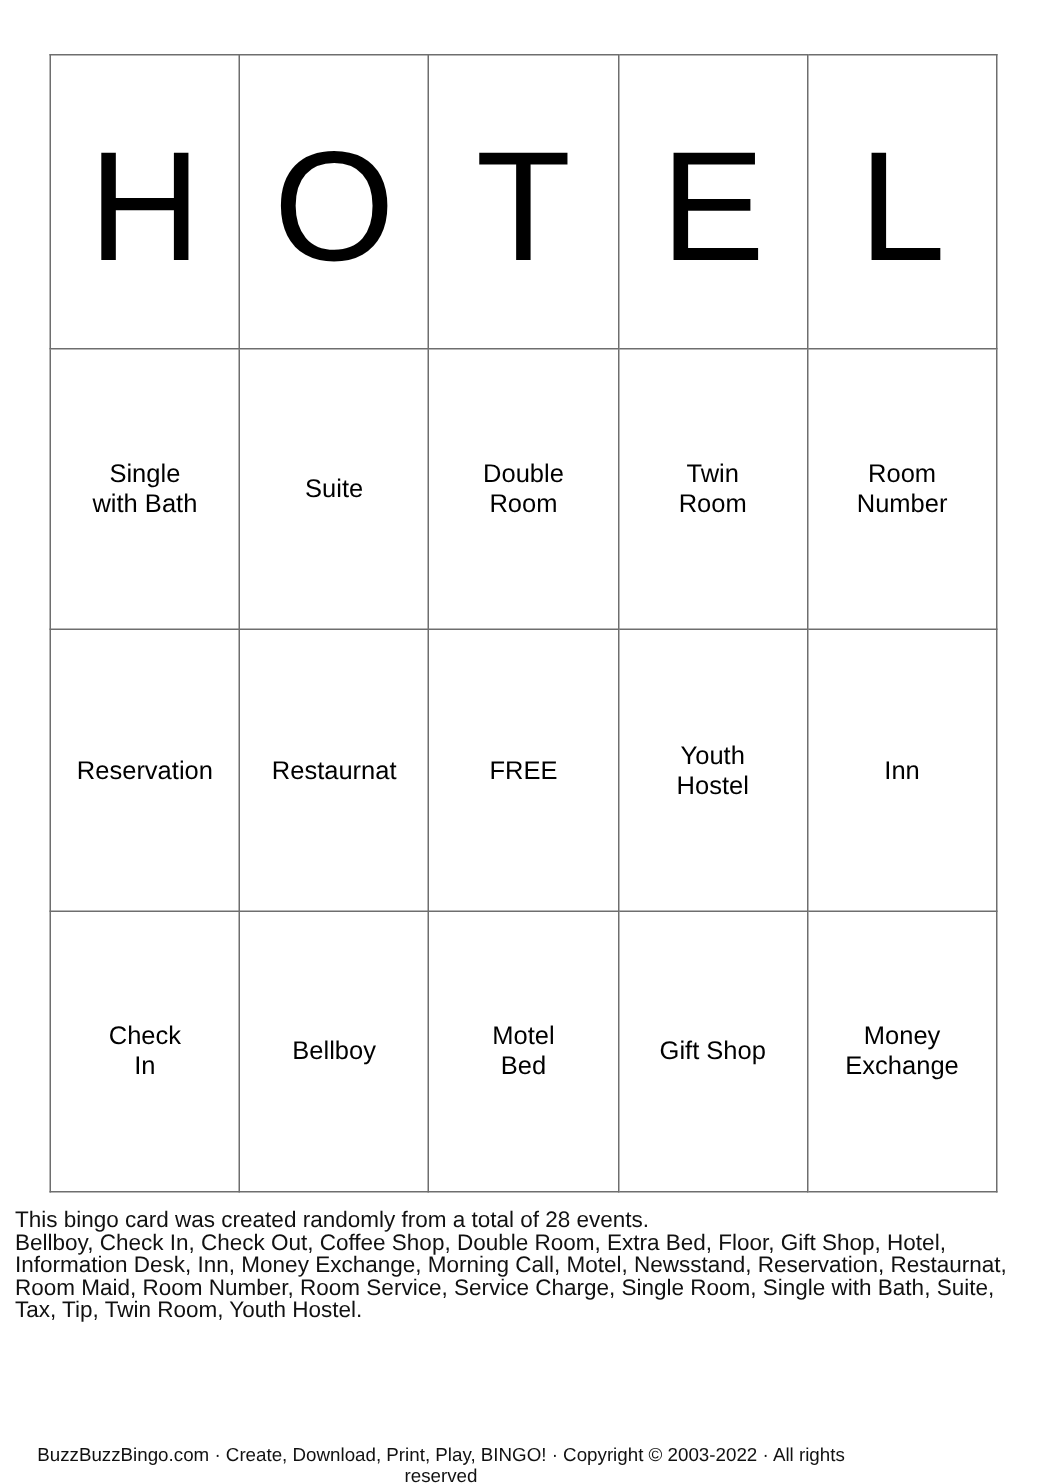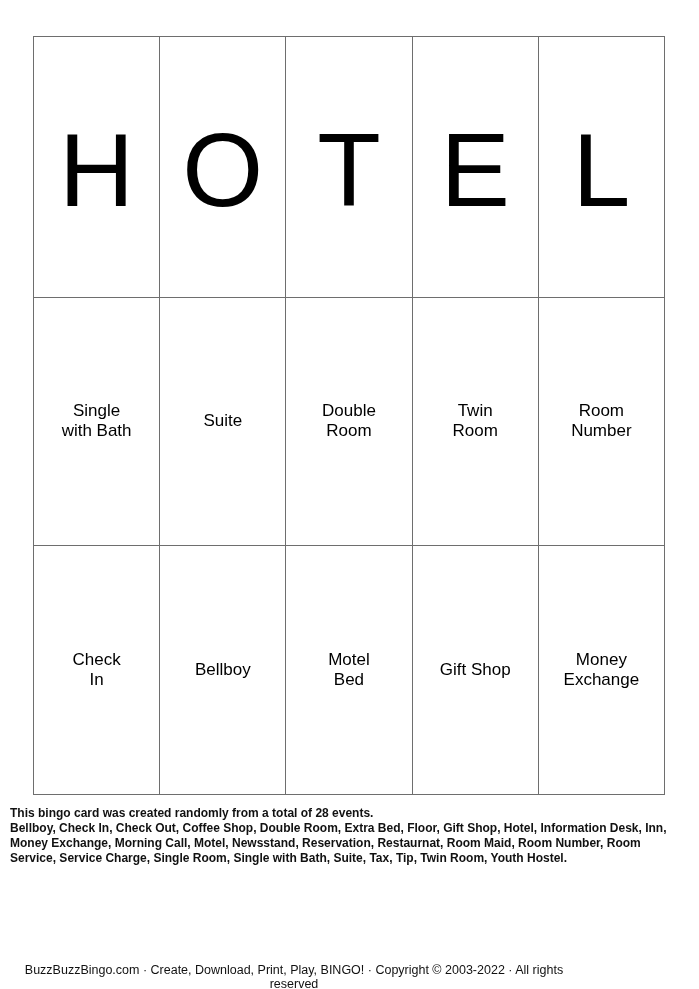--- a/index.html
+++ b/index.html
@@ -41,24 +41,23 @@
     }
     .cell-text {
       display: inline-block;
       white-space: pre-line;
     }
     .info {
       position: absolute;
       left: 10px;
       top: 806px;
       width: 680px;
-      font-size: 12px;
+      font-size: 15px;
       line-height: 15px;
       color: #111;
-      font-weight: bold;
     }
     .footer {
       position: absolute;
       left: 0;
       width: 588px;
       top: 963px;
       text-align: center;
       font-size: 12.5px;
       color: #111;
     }
@@ -80,20 +79,28 @@
 with Bath</span></td>
     <td><span class="cell-text">Suite</span></td>
     <td><span class="cell-text">Double
 Room</span></td>
     <td><span class="cell-text">Twin
 Room</span></td>
     <td><span class="cell-text">Room
 Number</span></td>
   </tr>
   <tr>
+    <td><span class="cell-text">Reservation</span></td>
+    <td><span class="cell-text">Restaurnat</span></td>
+    <td><span class="cell-text">FREE</span></td>
+    <td><span class="cell-text">Youth
+Hostel</span></td>
+    <td><span class="cell-text">Inn</span></td>
+  </tr>
+  <tr>
     <td><span class="cell-text">Check
 In</span></td>
     <td><span class="cell-text">Bellboy</span></td>
     <td><span class="cell-text">Motel
 Bed</span></td>
     <td><span class="cell-text">Gift Shop</span></td>
     <td><span class="cell-text">Money
 Exchange</span></td>
   </tr>
 </tbody>

